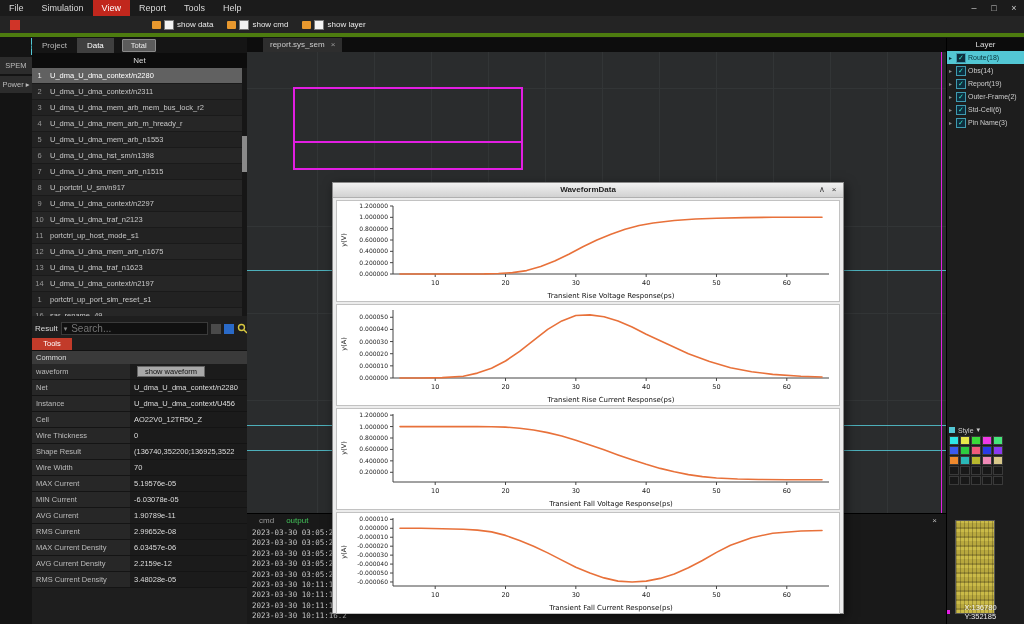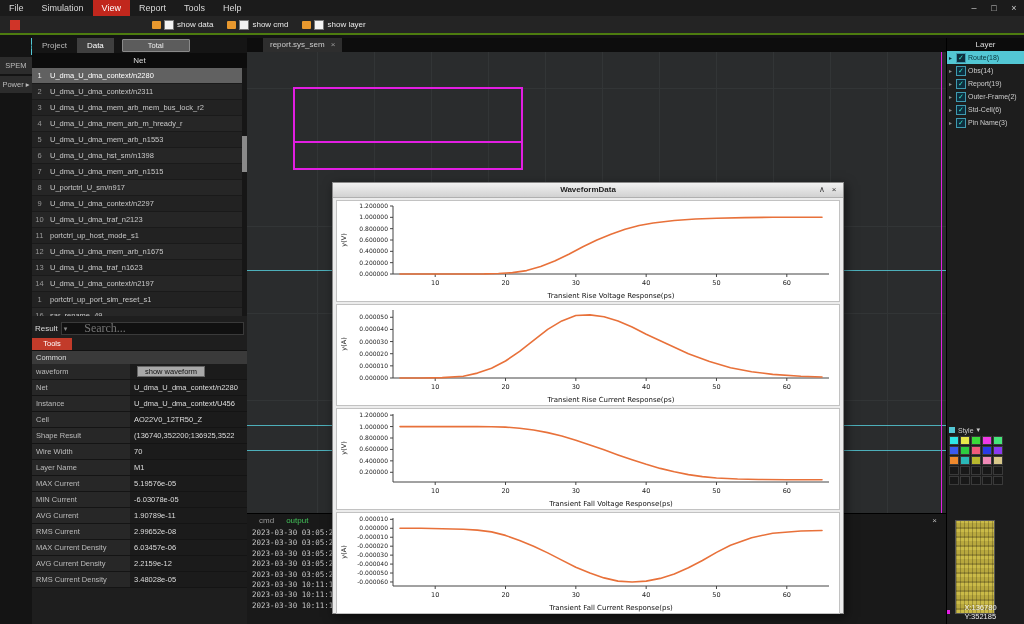--- a/index.html
+++ b/index.html
@@ -9,60 +9,60 @@
   
   .menubar{position:absolute;top:0;left:0;right:0;height:16px;background:#1b1b1b;
            display:flex;align-items:stretch;font-size:9px;color:#d8d8d8;}
   .menu-item{padding:0 9px;line-height:16px;cursor:default;}
   .menu-item.active{background:var(--menu_red);color:#fff;}
   .win-controls{margin-left:auto;display:flex;align-items:center;}
   .win-btn{width:20px;text-align:center;font-size:9px;color:#ccc;line-height:16px;}
 
   
   .toolbar{position:absolute;top:16px;left:0;right:0;height:17px;background:#242424;
-           border-bottom:2px solid #4d7c0f;display:flex;align-items:center;font-size:8px;color:#e8e8e8;}
+           border-bottom:4px solid #4d7c0f;display:flex;align-items:center;font-size:8px;color:#e8e8e8;}
   .tool-red{width:10px;height:10px;background:#d03428;margin-left:10px;flex:none;}
   .tb-spacer{width:118px;flex:none;}
   .toggle-group{display:flex;align-items:center;gap:3px;margin-left:14px;}
   .folder-ic{width:9px;height:8px;background:#e8982e;border-radius:1px;flex:none;}
   .chk{width:8px;height:8px;background:#f2f2f2;border:1px solid #777;flex:none;}
 
   
   .vtabs{position:absolute;left:0;top:38px;width:32px;}
   .vtab{height:17px;line-height:17px;text-align:center;font-size:7.5px;color:#bbb;
         background:#2c2c2c;margin-bottom:2px;}
   .vtab.active{background:var(--accent_cyan);color:#06333b;font-weight:bold;margin-left:31px;}
 
   
   .left-panel{position:absolute;left:32px;top:38px;width:215px;bottom:0;background:#1e1e1e;
               display:flex;flex-direction:column;border-right:1px solid #000;}
   .lp-tabs{height:15px;display:flex;align-items:stretch;font-size:8px;color:#bbb;background:#151515;flex:none;}
   .lp-tab{padding:0 10px;line-height:15px;}
   .lp-tab.active{background:#3f3f3f;color:#fff;}
-  .total-btn{margin:1px 0 1px 8px;padding:0 25px;background:#5c5c5c;border:1px solid #8a8a8a;
+  .total-btn{margin:1px 0 1px 8px;padding:0 8px;background:#5c5c5c;border:1px solid #8a8a8a;
              color:#eee;font-size:7.5px;line-height:11px;border-radius:1px;}
   .net-header{height:15px;line-height:15px;background:#0c0c0c;color:#ddd;text-align:center;
               font-size:8px;flex:none;}
   .net-table{position:relative;height:248px;overflow:hidden;flex:none;}
   .net-row{height:16px;display:flex;align-items:center;font-size:7.5px;color:#c8c8c8;
            background:#222;border-bottom:1px solid #1a1a1a;box-sizing:border-box;}
   .net-row:nth-child(even){background:#262626;}
   .net-row.selected{background:#616161;color:#fff;}
   .net-num{width:15px;text-align:center;color:#999;flex:none;}
   .net-row.selected .net-num{color:#eee;}
   .net-name{padding-left:3px;white-space:nowrap;overflow:hidden;}
   .net-scroll{position:absolute;right:0;top:0;bottom:0;width:5px;background:#161616;}
   .net-thumb{position:absolute;right:0;top:68px;width:5px;height:36px;background:#8a8a8a;}
   .result-bar{height:15px;margin-top:5px;display:flex;align-items:center;gap:3px;
               padding:0 3px;font-size:8px;color:#ddd;flex:none;}
   .search-box{flex:1;height:11px;background:#101010;border:1px solid #3a3a3a;display:flex;
               align-items:center;gap:2px;padding:0 2px;}
   .search-box .chev{color:#888;font-size:7px;}
   .search-box input{flex:1;min-width:0;background:transparent;border:0;outline:0;color:#bbb;
-                    font-size:12px;font-family:Liberation Serif, serif;margin-left:13px;}
+                    font-size:10px;font-family:Liberation Sans, sans-serif;}
   .icon-sq{width:10px;height:10px;flex:none;}
   .db-ic{background:#4a4a4a;}
   .filter-ic{background:#2a6ac8;}
   .detail-tab{height:12px;width:40px;background:var(--detail_red);color:#fff;font-size:7.5px;
               text-align:center;line-height:12px;margin-top:2px;flex:none;}
   .section-hd{height:13px;line-height:13px;background:#3a3a3a;color:#ddd;font-size:7.5px;
               padding-left:4px;border-top:1px solid #111;flex:none;}
   .prop-row{height:16px;display:flex;font-size:7.5px;border-bottom:1px solid #141414;
             box-sizing:border-box;flex:none;}
   .prop-label{width:94px;background:#272727;color:#bbb;padding-left:4px;line-height:15px;flex:none;
@@ -324,35 +324,35 @@
         <div class="prop-row">
           <span class="prop-label">Instance</span>
           <span class="prop-value">U_dma_U_dma_context/U456</span>
         </div>
 
         <div class="prop-row">
           <span class="prop-label">Cell</span>
           <span class="prop-value">AO22V0_12TR50_Z</span>
         </div>
 
+        <div class="prop-row">
+          <span class="prop-label">Wire Thickness</span>
+          <span class="prop-value">0</span>
+        </div>
 
         <div class="prop-row">
           <span class="prop-label">Shape Result</span>
           <span class="prop-value">(136740,352200;136925,3522</span>
         </div>
 
         <div class="prop-row">
           <span class="prop-label">Wire Width</span>
           <span class="prop-value">70</span>
         </div>
 
-        <div class="prop-row">
-          <span class="prop-label">Layer Name</span>
-          <span class="prop-value">M1</span>
-        </div>
       </div>
 
     <div>
 
         <div class="prop-row">
           <span class="prop-label">MAX Current</span>
           <span class="prop-value">5.19576e-05</span>
         </div>
 
         <div class="prop-row">
@@ -440,20 +440,21 @@
           <div>2023-03-30 03:05:25.3</div>
 
           <div>2023-03-30 03:05:25.6</div>
 
           <div>2023-03-30 10:11:15.4</div>
 
           <div>2023-03-30 10:11:15.7</div>
 
           <div>2023-03-30 10:11:15.9</div>
 
+          <div>2023-03-30 10:11:16.2</div>
         </div>
     </div>
   </div>
 
   <div class="right-panel">
     <div class="layer-hd">Layer</div>
     <div>
 
         <div class="layer-item selected">
           <span class="arrow">▸</span>

